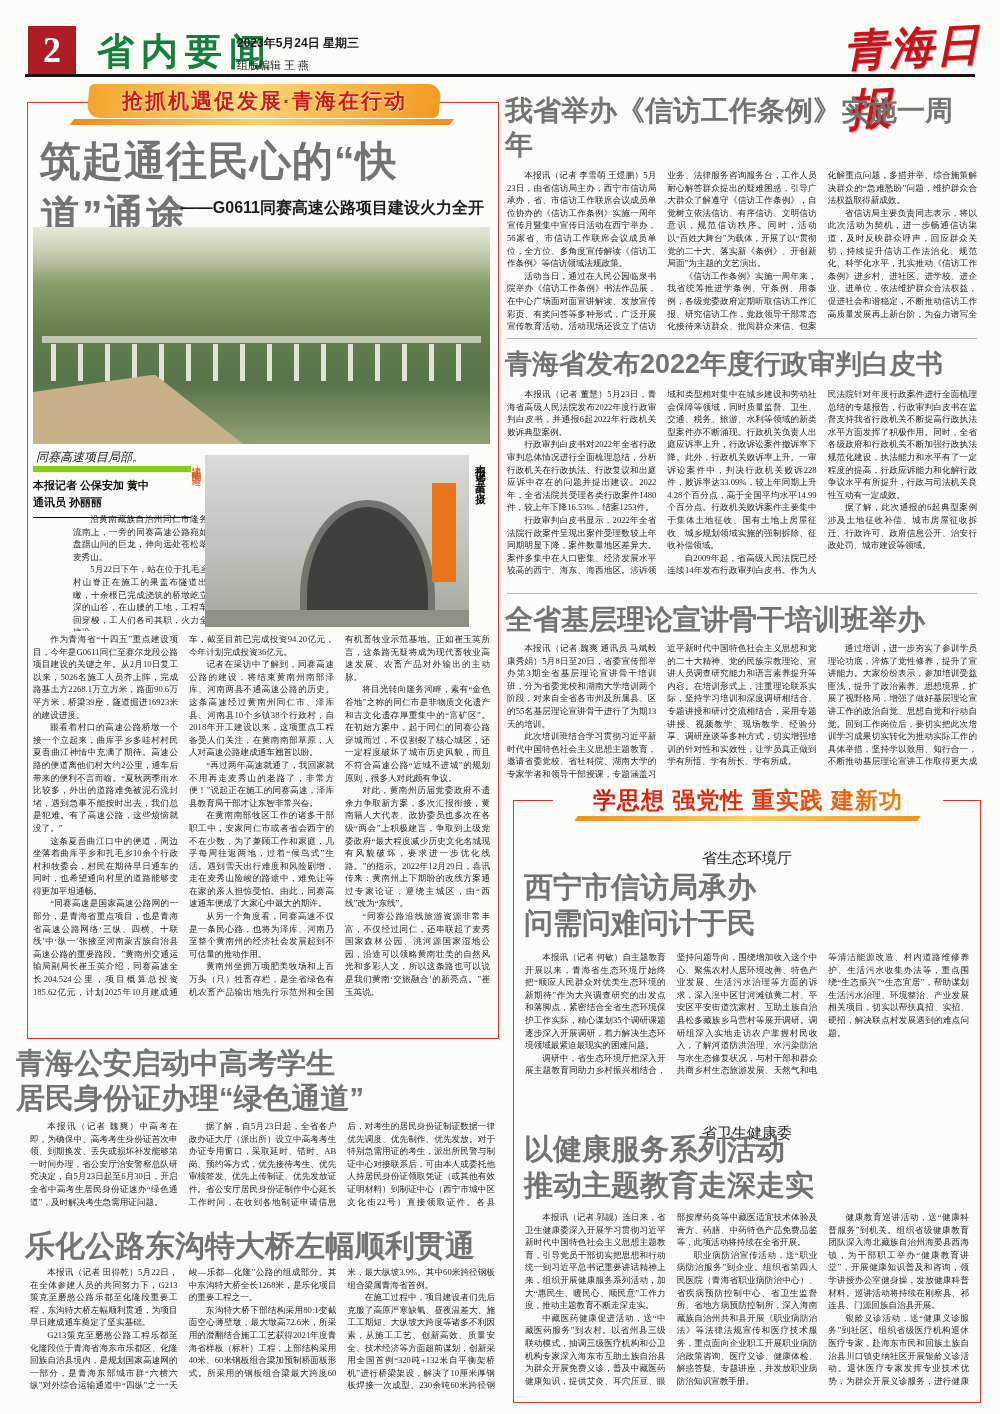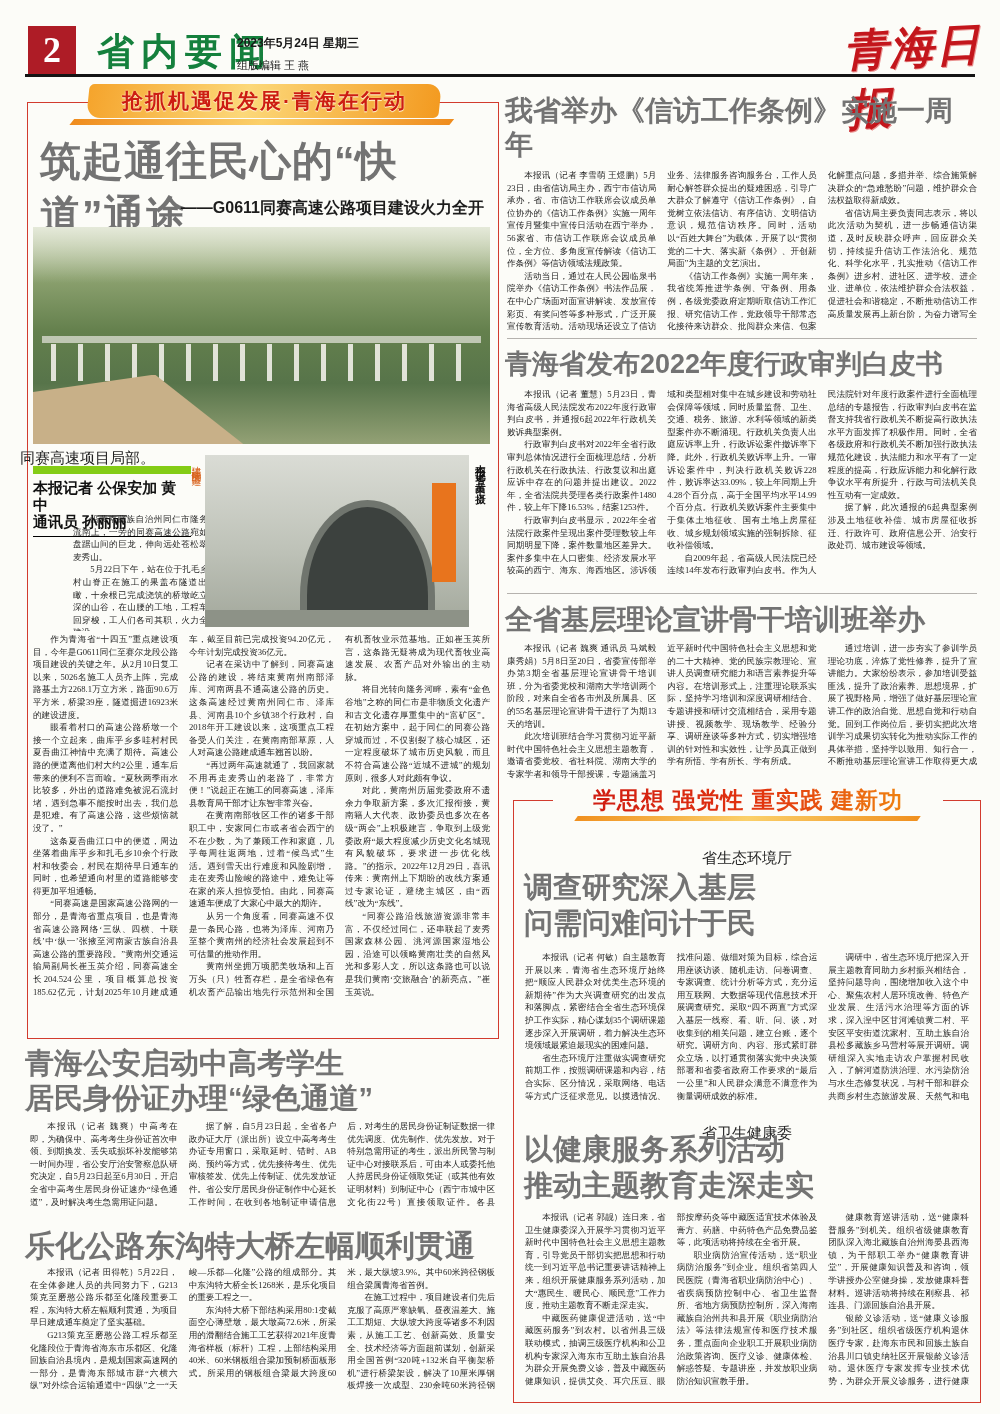--- a/index.html
+++ b/index.html
@@ -42,39 +42,39 @@
         font-family:"Liberation Sans",sans-serif;font-weight:bold;font-size:16px;color:#1c1c1c;}
   .photo1{left:33px;top:227px;width:457px;height:217px;
         background:linear-gradient(180deg,#b7c39b 0%,#8ea371 22%,#64804d 48%,#57744a 72%,#93a175 100%);}
   .p1-haze{position:absolute;left:0;top:0;width:100%;height:26%;
         background:linear-gradient(180deg,rgba(244,246,238,.75),rgba(244,246,238,0));}
   .p1-piers{position:absolute;left:4%;top:54%;width:92%;height:17%;
         background:repeating-linear-gradient(90deg,#f0efe8 0 5px,rgba(0,0,0,0) 5px 27px);opacity:.9;}
   .p1-deck{position:absolute;left:2%;top:50%;width:96%;height:7px;background:#dfe0d6;opacity:.75;}
   .p1-road{position:absolute;left:0;bottom:0;width:46%;height:32%;background:#c8b088;
         clip-path:polygon(0 100%,100% 100%,58% 0,0 25%);}
-  .cap1{left:20px;top:449px;font-size:15px;color:#222;}
-  .byline{left:33px;top:466px;width:158px;border-top:8px solid #84cc16;border-bottom:1px solid #000;
+  .cap1{left:36px;top:449px;font-style:italic;font-size:12px;color:#222;}
+  .byline{left:33px;top:466px;width:158px;border-top:6px solid #84cc16;border-bottom:1px solid #000;
         padding:5px 0 6px 0;font-family:"Liberation Sans",sans-serif;font-weight:bold;
-        font-size:15px;line-height:17px;color:#111;}
+        font-size:11px;line-height:17px;color:#111;}
   .leadcol{left:33px;top:513px;width:153px;height:118px;margin-left:40px;}
   .vcap{left:189px;top:458px;height:155px;writing-mode:vertical-rl;font-size:10px;
         color:#d8611b;letter-spacing:2px;}
   .photo2{left:205px;top:455px;width:264px;height:172px;
         background:linear-gradient(180deg,#dadcd5 0%,#bec2b8 55%,#a2a79b 100%);}
   .p2-arch{position:absolute;left:36%;top:26%;width:46%;height:66%;background:#3c413e;
         border:7px solid #70756e;border-bottom:none;border-radius:50% 50% 0 0/80% 80% 0 0;}
   .p2-sign{position:absolute;right:5%;top:16%;width:9%;height:58%;background:#e8741d;}
   .p2-ground{position:absolute;left:0;bottom:0;width:100%;height:10%;background:#8d9287;}
   .vcredit{left:474px;top:456px;height:172px;writing-mode:vertical-rl;
         font-family:"Liberation Sans",sans-serif;font-weight:bold;font-size:10.5px;
         color:#111;letter-spacing:3px;}
   .maincols{left:33px;top:633px;width:457px;height:400px;}
   
-  .hl-police{left:25px;top:1046px;width:473px;font-size:29px;line-height:35px;}
+  .hl-police{left:16px;top:1046px;width:473px;font-size:29px;line-height:35px;}
   .body-police{left:30px;top:1120px;width:465px;height:94px;}
   .hl-bridge{left:25px;top:1226px;width:473px;font-size:30px;}
   .body-bridge{left:30px;top:1266px;width:465px;height:138px;}
   
   .hl-xf{left:505px;top:94px;width:473px;font-size:28px;line-height:34px;}
   .body-xf{left:507px;top:169px;width:470px;height:164px;}
   .rule-a{left:507px;top:338px;width:470px;}
   .hl-wp{left:505px;top:346px;width:473px;font-size:27px;}
   .body-wp{left:507px;top:388px;width:470px;height:201px;}
   .rule-b{left:507px;top:593px;width:470px;}
@@ -203,26 +203,25 @@
       <p class="para">此次培训班结合学习贯彻习近平新时代中国特色社会主义思想主题教育，邀请省委党校、省社科院、湖南大学的专家学者和领导干部授课，专题涵盖习近平新时代中国特色社会主义思想和党的二十大精神、党的民族宗教理论、宣讲人员调查研究能力和语言素养提升等内容。在培训形式上，注重理论联系实际，坚持学习培训和深度调研相结合、专题讲授和研讨交流相结合，采用专题讲授、视频教学、现场教学、经验分享、调研座谈等多种方式，切实增强培训的针对性和实效性，让学员真正做到学有所悟、学有所长、学有所成。</p>
       <p class="para">通过培训，进一步夯实了参训学员理论功底，淬炼了党性修养，提升了宣讲能力。大家纷纷表示，参加培训受益匪浅，提升了政治素养、思想境界，扩展了视野格局，增强了做好基层理论宣讲工作的政治自觉、思想自觉和行动自觉。回到工作岗位后，要切实把此次培训学习成果切实转化为推动实际工作的具体举措，坚持学以致用、知行合一，不断推动基层理论宣讲工作取得更大成效，让党的创新理论“飞入寻常百姓家”。</p>
     </div>
 
   <div class="abs banner2">
     <span class="btxt">学思想 强党性 重实践 建新功</span>
   </div>
   <div class="abs tbox">
     <div class="kicker k1">省生态环境厅</div>
     <div class="hl h1t">
-      <div>调查研究深入基层</div>
+      <div>西宁市信访局承办</div>
       <div>问需问难问计于民</div>
     </div>
     <div class="bodytxt cols3 b1">
         <p class="para">本报讯（记者 何敏）自主题教育开展以来，青海省生态环境厅始终把“顺应人民群众对优美生态环境的新期待”作为大兴调查研究的出发点和落脚点，紧密结合全省生态环境保护工作实际，精心谋划35个调研课题逐步深入开展调研，着力解决生态环境领域最紧迫最现实的困难问题。</p>
-        <p class="para">省生态环境厅注重做实调查研究前期工作，按照调研课题和内容，结合实际、区分情况，采取网络、电话等方式广泛征求意见。以摸透情况、找准问题、做细对策为目标，综合运用座谈访谈、随机走访、问卷调查、专家调查、统计分析等方式，充分运用互联网、大数据等现代信息技术开展调查研究。采取“四不两直”方式深入基层一线察、看、听、问、谈，对收集到的相关问题，建立台账，逐个研究。调研方向、内容、形式紧盯群众立场，以打通贯彻落实党中央决策部署和省委省政府工作要求的“最后一公里”和人民群众满意不满意作为衡量调研成效的标准。</p>
         <p class="para">调研中，省生态环境厅把深入开展主题教育同助力乡村振兴相结合，坚持问题导向，围绕增加收入这个中心、聚焦农村人居环境改善、特色产业发展、生活污水治理等方面的诉求，深入湟中区甘河滩镇黄二村、平安区平安街道沈家村、互助土族自治县松多藏族乡马营村等展开调研。调研组深入实地走访农户掌握村民收入，了解河道防洪治理、水污染防治与水生态修复状况，与村干部和群众共商乡村生态旅游发展、天然气和电等清洁能源改造、村内道路维修养护、生活污水收集办法等，重点围绕“生态振兴”“生态宜居”，帮助谋划生活污水治理、环境整治、产业发展相关项目，切实以帮扶真招、实招、硬招，解决联点村发展遇到的难点问题。</p>
       </div>
 
     <div class="kicker k2">省卫生健康委</div>
     <div class="hl h2t">
       <div>以健康服务系列活动</div>
       <div>推动主题教育走深走实</div>
     </div>
     <div class="bodytxt cols3 b2">
         <p class="para">本报讯（记者 郭靓）连日来，省卫生健康委深入开展学习贯彻习近平新时代中国特色社会主义思想主题教育，引导党员干部切实把思想和行动统一到习近平总书记重要讲话精神上来，组织开展健康服务系列活动，加大“惠民生、暖民心、顺民意”工作力度，推动主题教育不断走深走实。</p>

